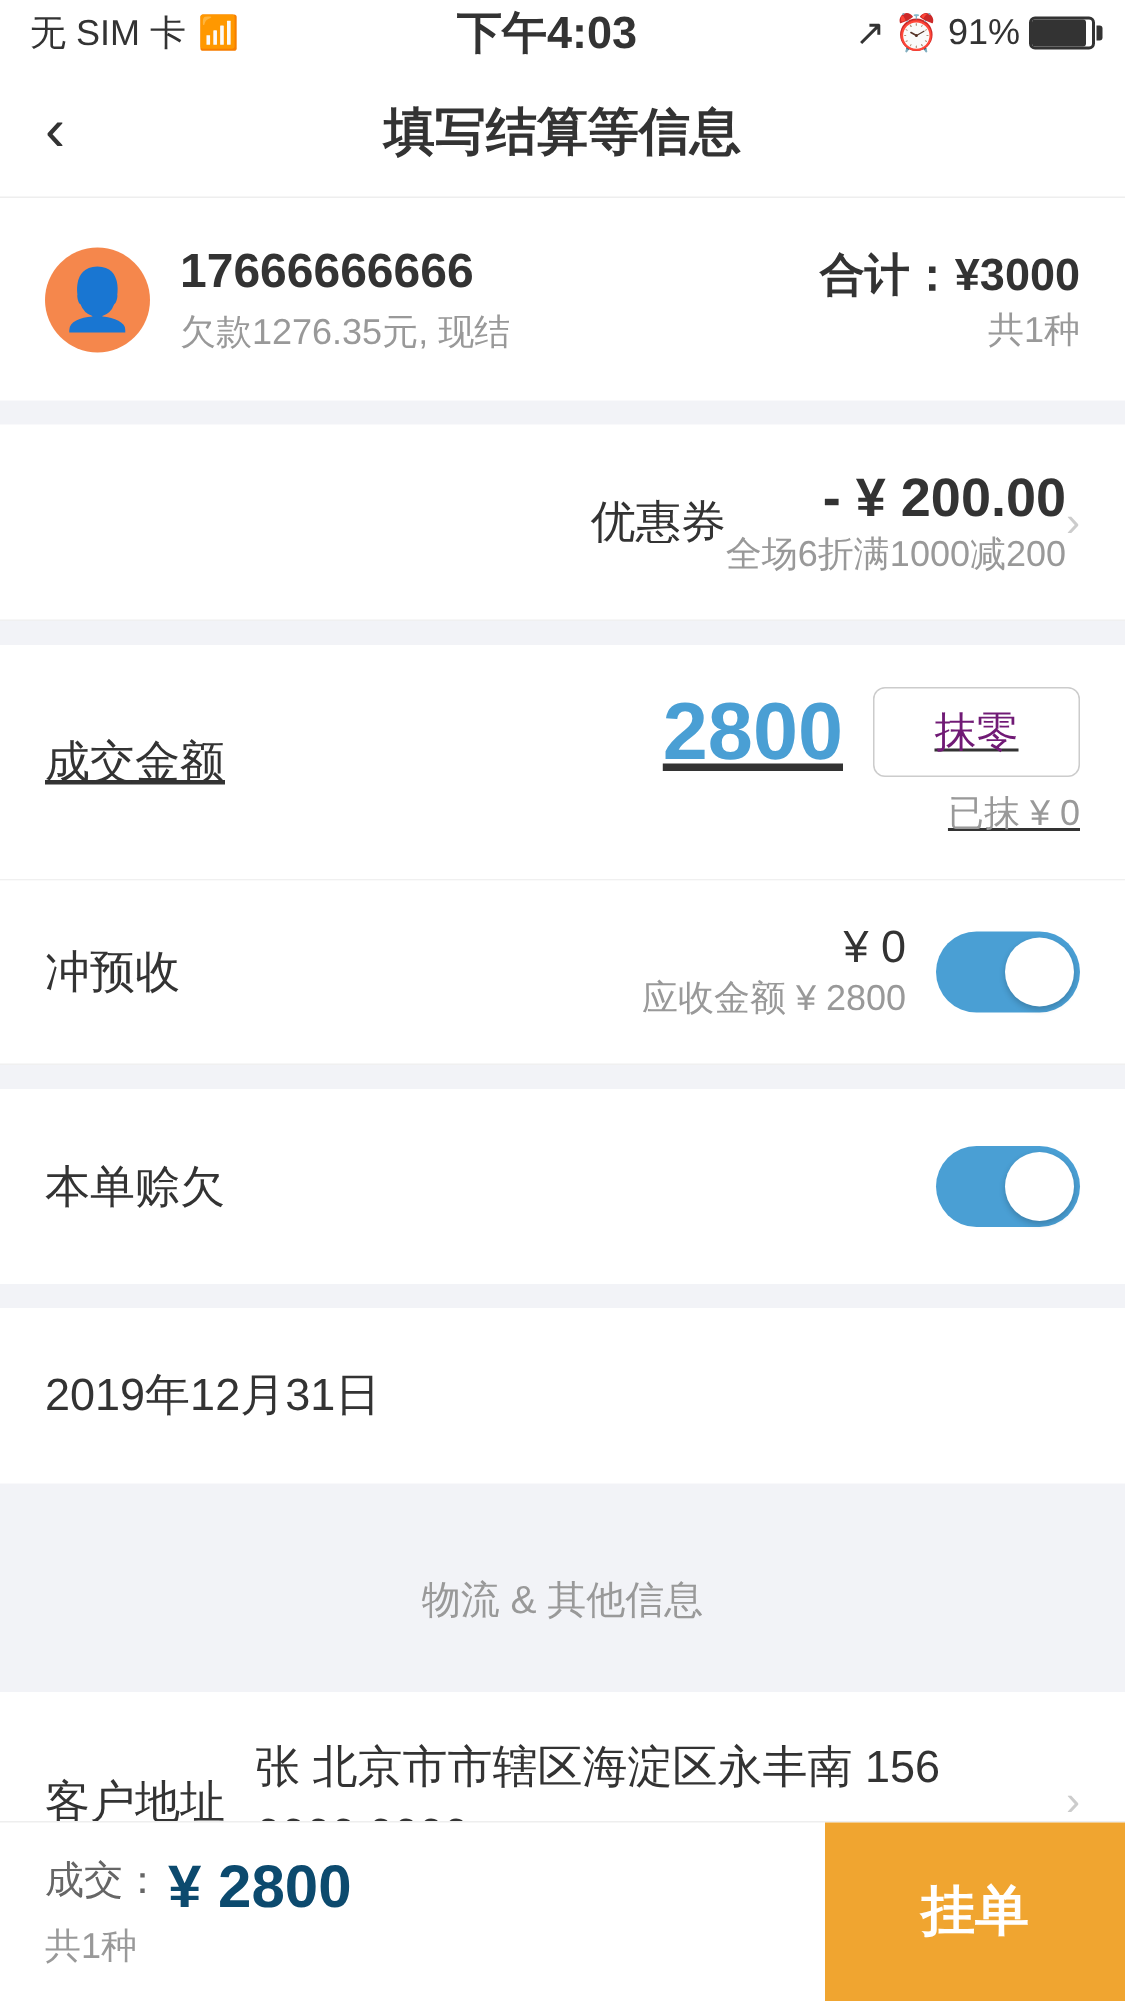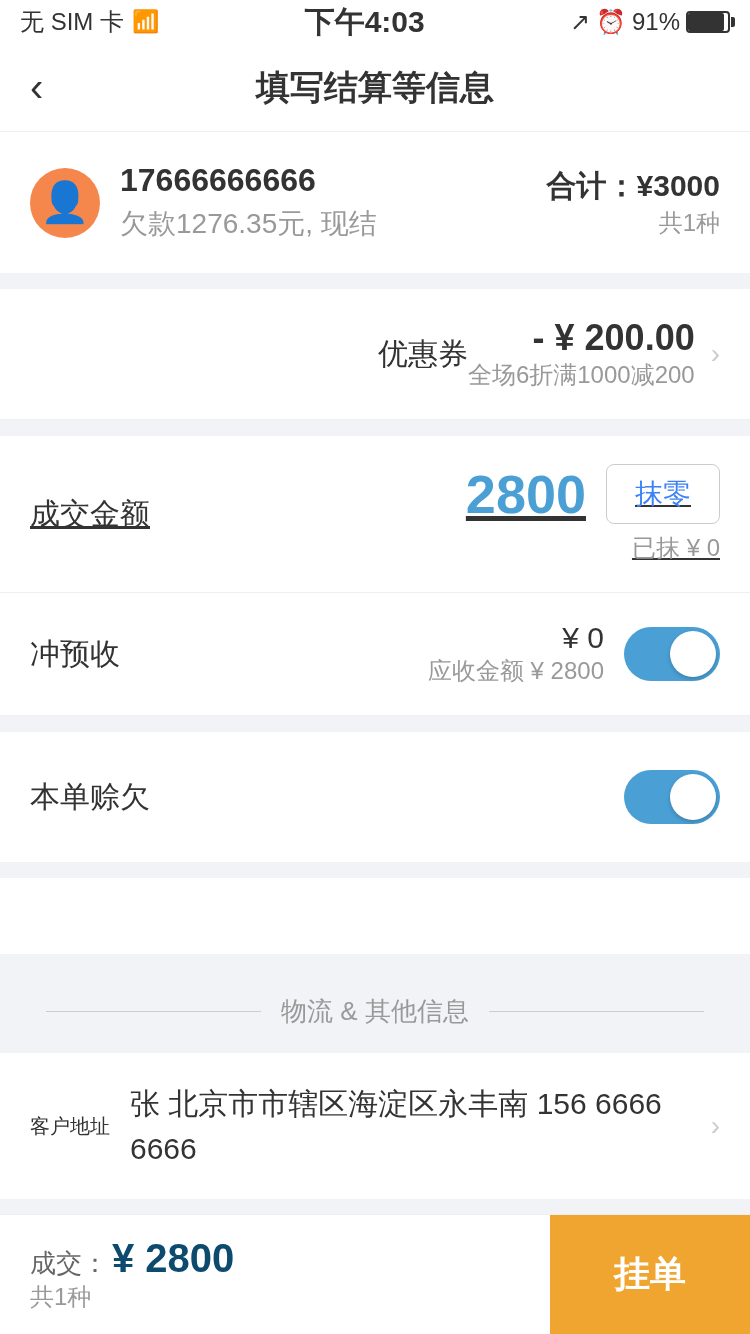--- a/index.html
+++ b/index.html
@@ -81,63 +81,63 @@
     }
     .customer-left { display: flex; align-items: center; gap: 20px; }
     .avatar {
       width: 70px; height: 70px; border-radius: 50%;
       background: #f5874c;
       display: flex; align-items: center; justify-content: center;
     }
     .avatar-icon { font-size: 40px; color: #fff; }
     .customer-info {}
     .customer-phone { font-size: 32px; font-weight: 600; color: #333; }
-    .customer-debt { font-size: 28px; color: #999; margin-top: 6px; }
+    .customer-debt { font-size: 24px; color: #999; margin-top: 6px; }
     .customer-right { text-align: right; }
     .total-amount { font-size: 30px; font-weight: 600; color: #333; }
     .total-count { font-size: 24px; color: #999; }
 
     
     .section-divider { height: 16px; background: #f2f3f7; }
 
     
     .row {
       background: #fff;
       display: flex;
       align-items: center;
       justify-content: flex-end;
       padding: 28px 30px;
       border-bottom: 1px solid #f0f0f0;
     }
     .row-label { font-size: 30px; color: #333; }
     .row-right { display: flex; align-items: center; gap: 16px; flex-direction: column; align-items: flex-end; }
-    .row-right-row { display: flex; align-items: center; gap: 16px; }
+    .row-right-row { display: flex; align-items: center; }
     .discount-amount { font-size: 36px; font-weight: 600; color: #333; }
     .discount-desc { font-size: 24px; color: #999; }
     .chevron-right { font-size: 28px; color: #ccc; }
 
     
     .amount-row {
       background: #fff;
       display: flex;
       align-items: center;
       justify-content: space-between;
       padding: 28px 30px;
       border-bottom: 1px solid #f0f0f0;
       text-decoration: underline;
     }
     .amount-label { font-size: 30px; color: #333; }
     .amount-right { display: flex; align-items: center; gap: 20px; }
     .amount-value { font-size: 54px; font-weight: 700; color: #4a9fd4; line-height: 1; }
     .round-btn {
       border: 1px solid #ccc;
       border-radius: 8px;
-      padding: 10px 28px;
+      padding: 10px 40px;
       font-size: 28px;
-      color: #3b82f6;
+      color: #701a75;
       background: #fff;
       cursor: pointer;
     }
     .amount-sub { font-size: 24px; color: #999; text-align: right; }
 
     
     .prepay-row {
       background: #fff;
       display: flex;
       align-items: center;
@@ -194,33 +194,34 @@
     .due-date { font-size: 30px; color: #333; }
 
     
     .logistics-header {
       background: #f2f3f7;
       display: flex;
       align-items: center;
       justify-content: center;
       padding: 24px 46px;
       gap: 20px;
+      flex-direction: column;
     }
     .logistics-line { flex: 1; height: 1px; background: #ccc; }
     .logistics-title { font-size: 26px; color: #999; white-space: nowrap; }
 
     
     .address-row {
       background: #fff;
       display: flex;
       align-items: center;
       padding: 28px 30px;
       gap: 20px;
     }
-    .address-label { font-size: 20px; color: #333; flex-shrink: 0; }
+    .address-label { font-size: 30px; color: #333; flex-shrink: 0; }
     .address-content { flex: 1; font-size: 30px; color: #333; line-height: 1.5; }
     .address-chevron { font-size: 28px; color: #ccc; flex-shrink: 0; }
 
     
     .bottom-bar {
       position: fixed;
       bottom: 0;
       width: 750px;
       height: 120px;
       background: #fff;
@@ -332,38 +333,39 @@
   </div>
 
   <div class="section-divider"></div>
 
   <div class="debt-row">
     <div class="debt-label">本单赊欠</div>
     <div class="toggle"></div>
   </div>
 
   <div class="due-row">
+    <div class="due-date">2019年12月31日</div>
   </div>
 
   <div class="logistics-header">
     <div class="logistics-line"></div>
     <div class="logistics-title">物流 &amp; 其他信息</div>
     <div class="logistics-line"></div>
   </div>
 
   <div class="address-row">
     <div class="address-label">客户地址</div>
     <div class="address-content">张 北京市市辖区海淀区永丰南 156 6666 6666</div>
     <span class="address-chevron">›</span>
   </div>
 
 </div>
 
 <div class="bottom-bar">
   <div class="bottom-summary">
-    <div style="display:flex; align-items:flex-end; gap:4px;">
+    <div style="display:flex; align-items:flex-start; gap:4px;">
       <span class="bottom-deal">成交：</span>
       <span class="bottom-amount">¥ 2800</span>
     </div>
     <div class="bottom-count">共1种</div>
   </div>
   <div class="bottom-btn-hang">挂单</div>
 </div>
 
 </body></html>

